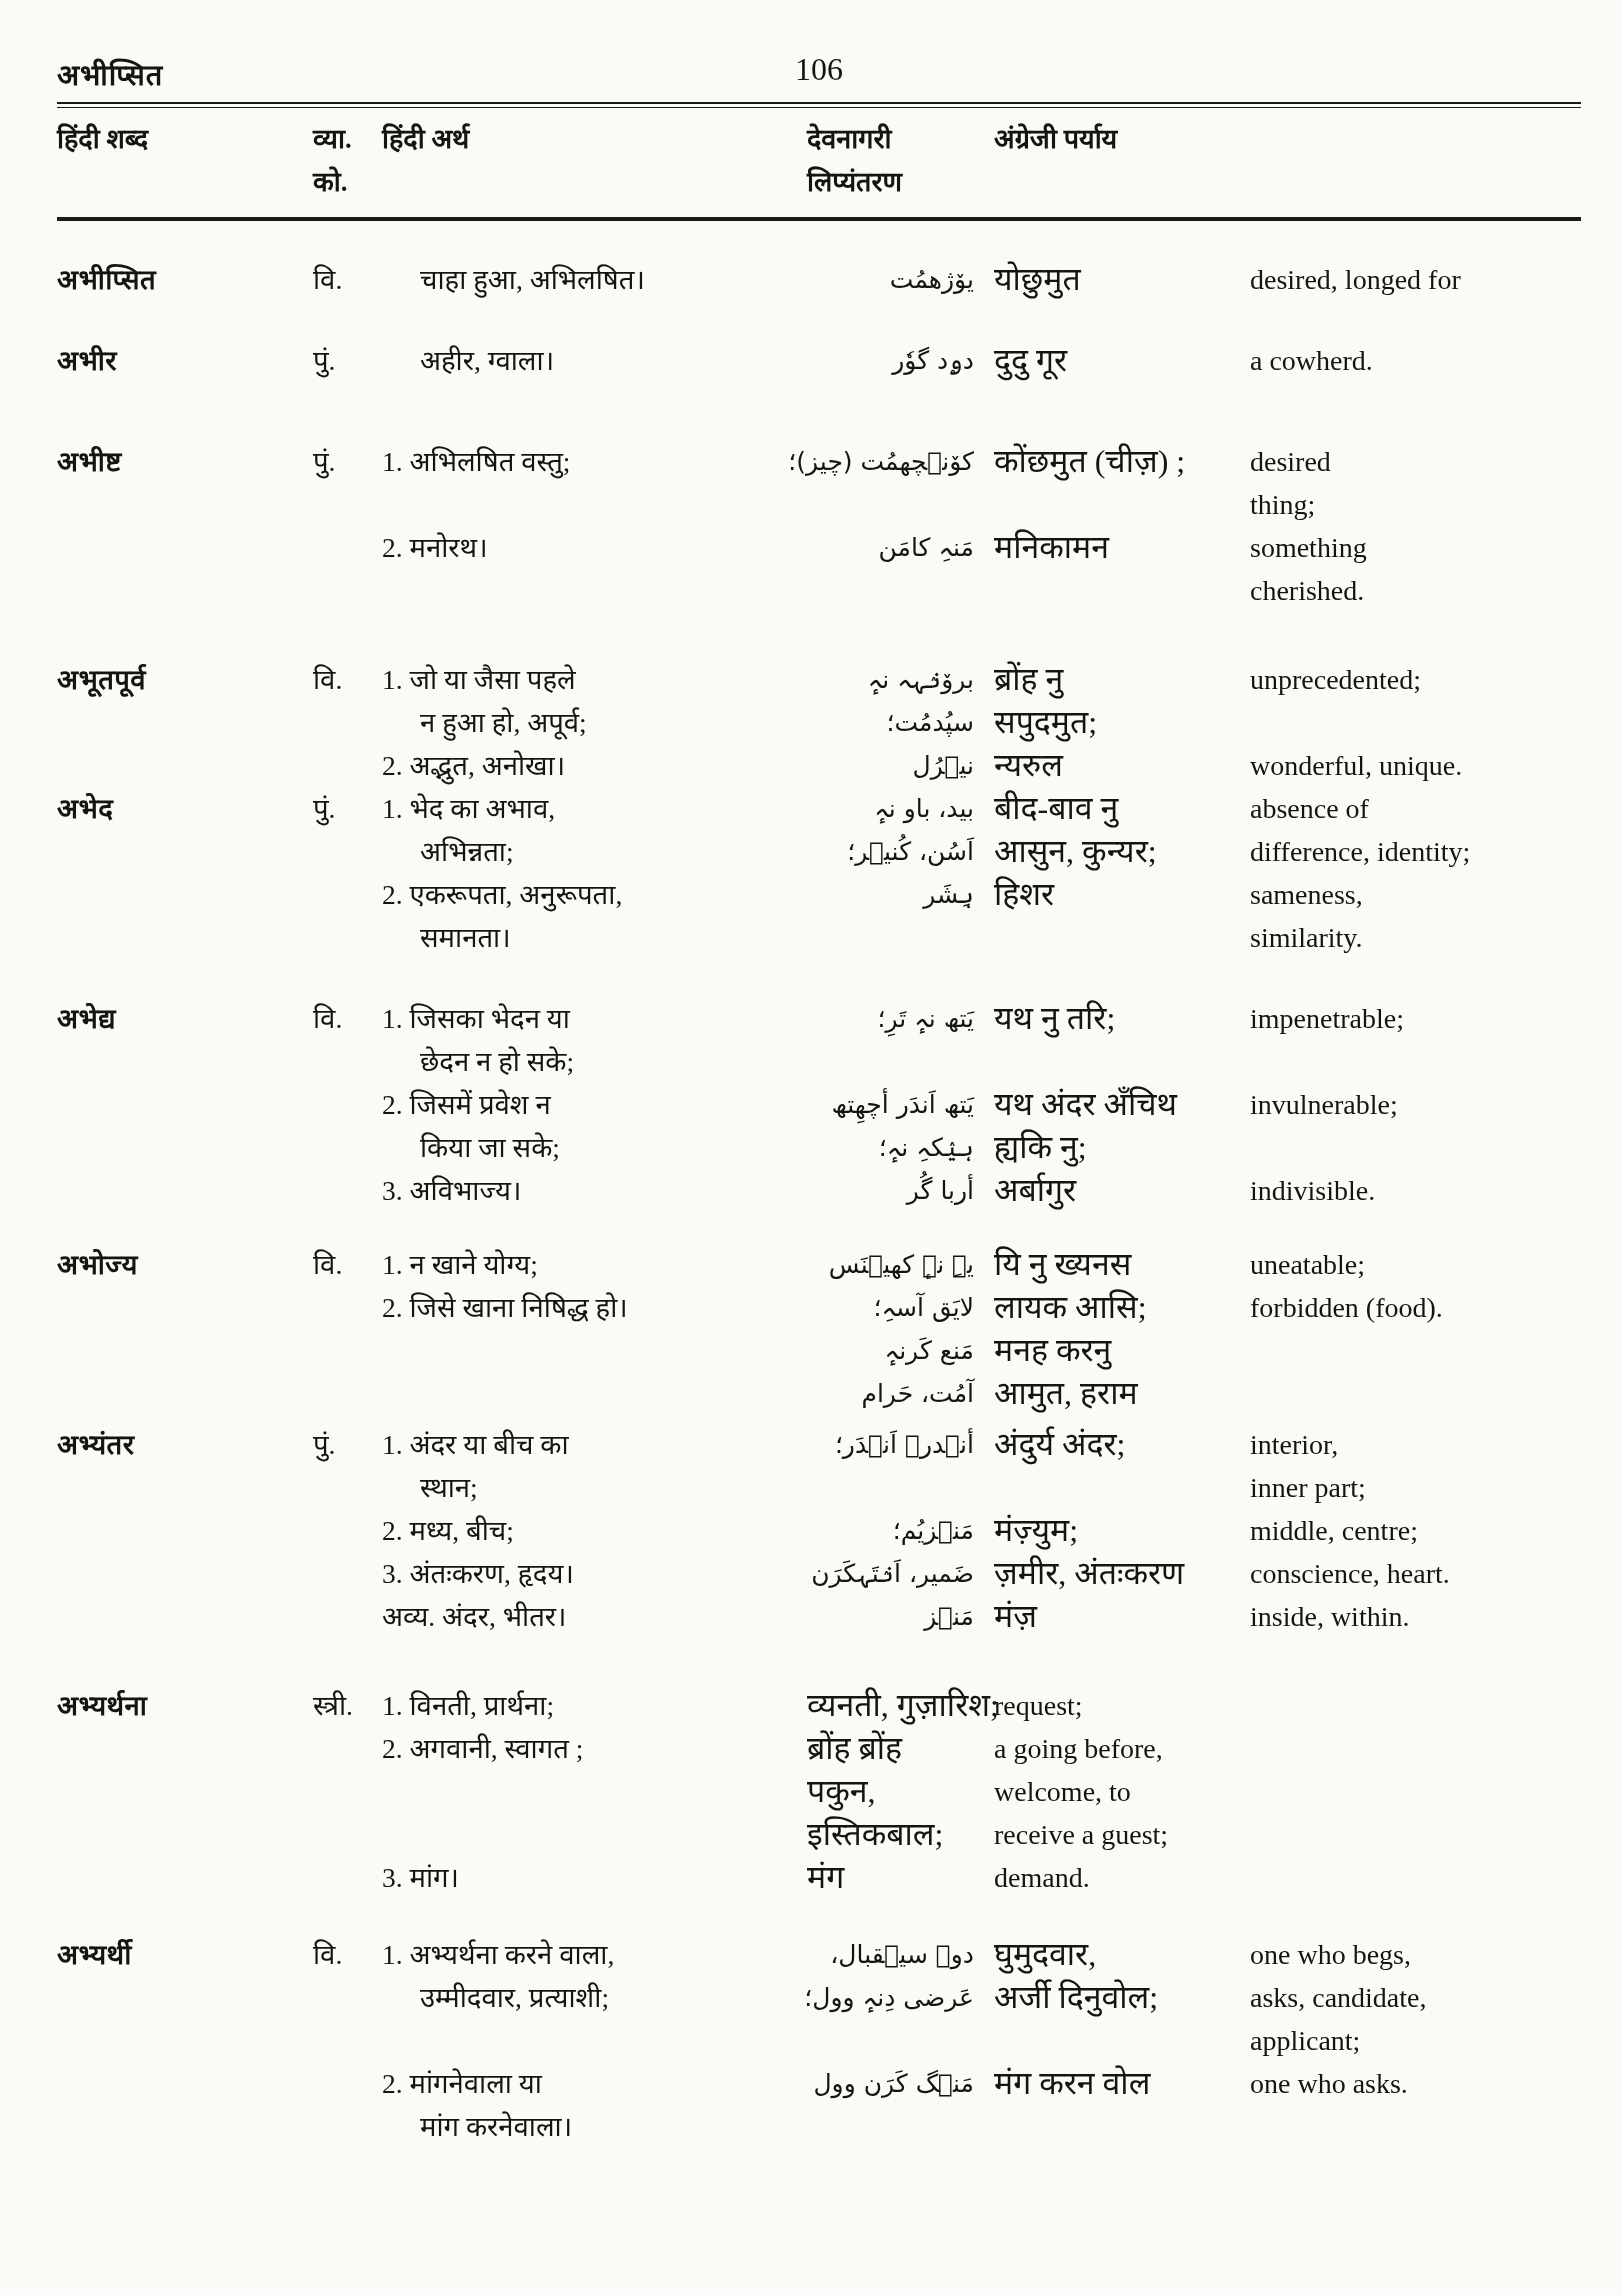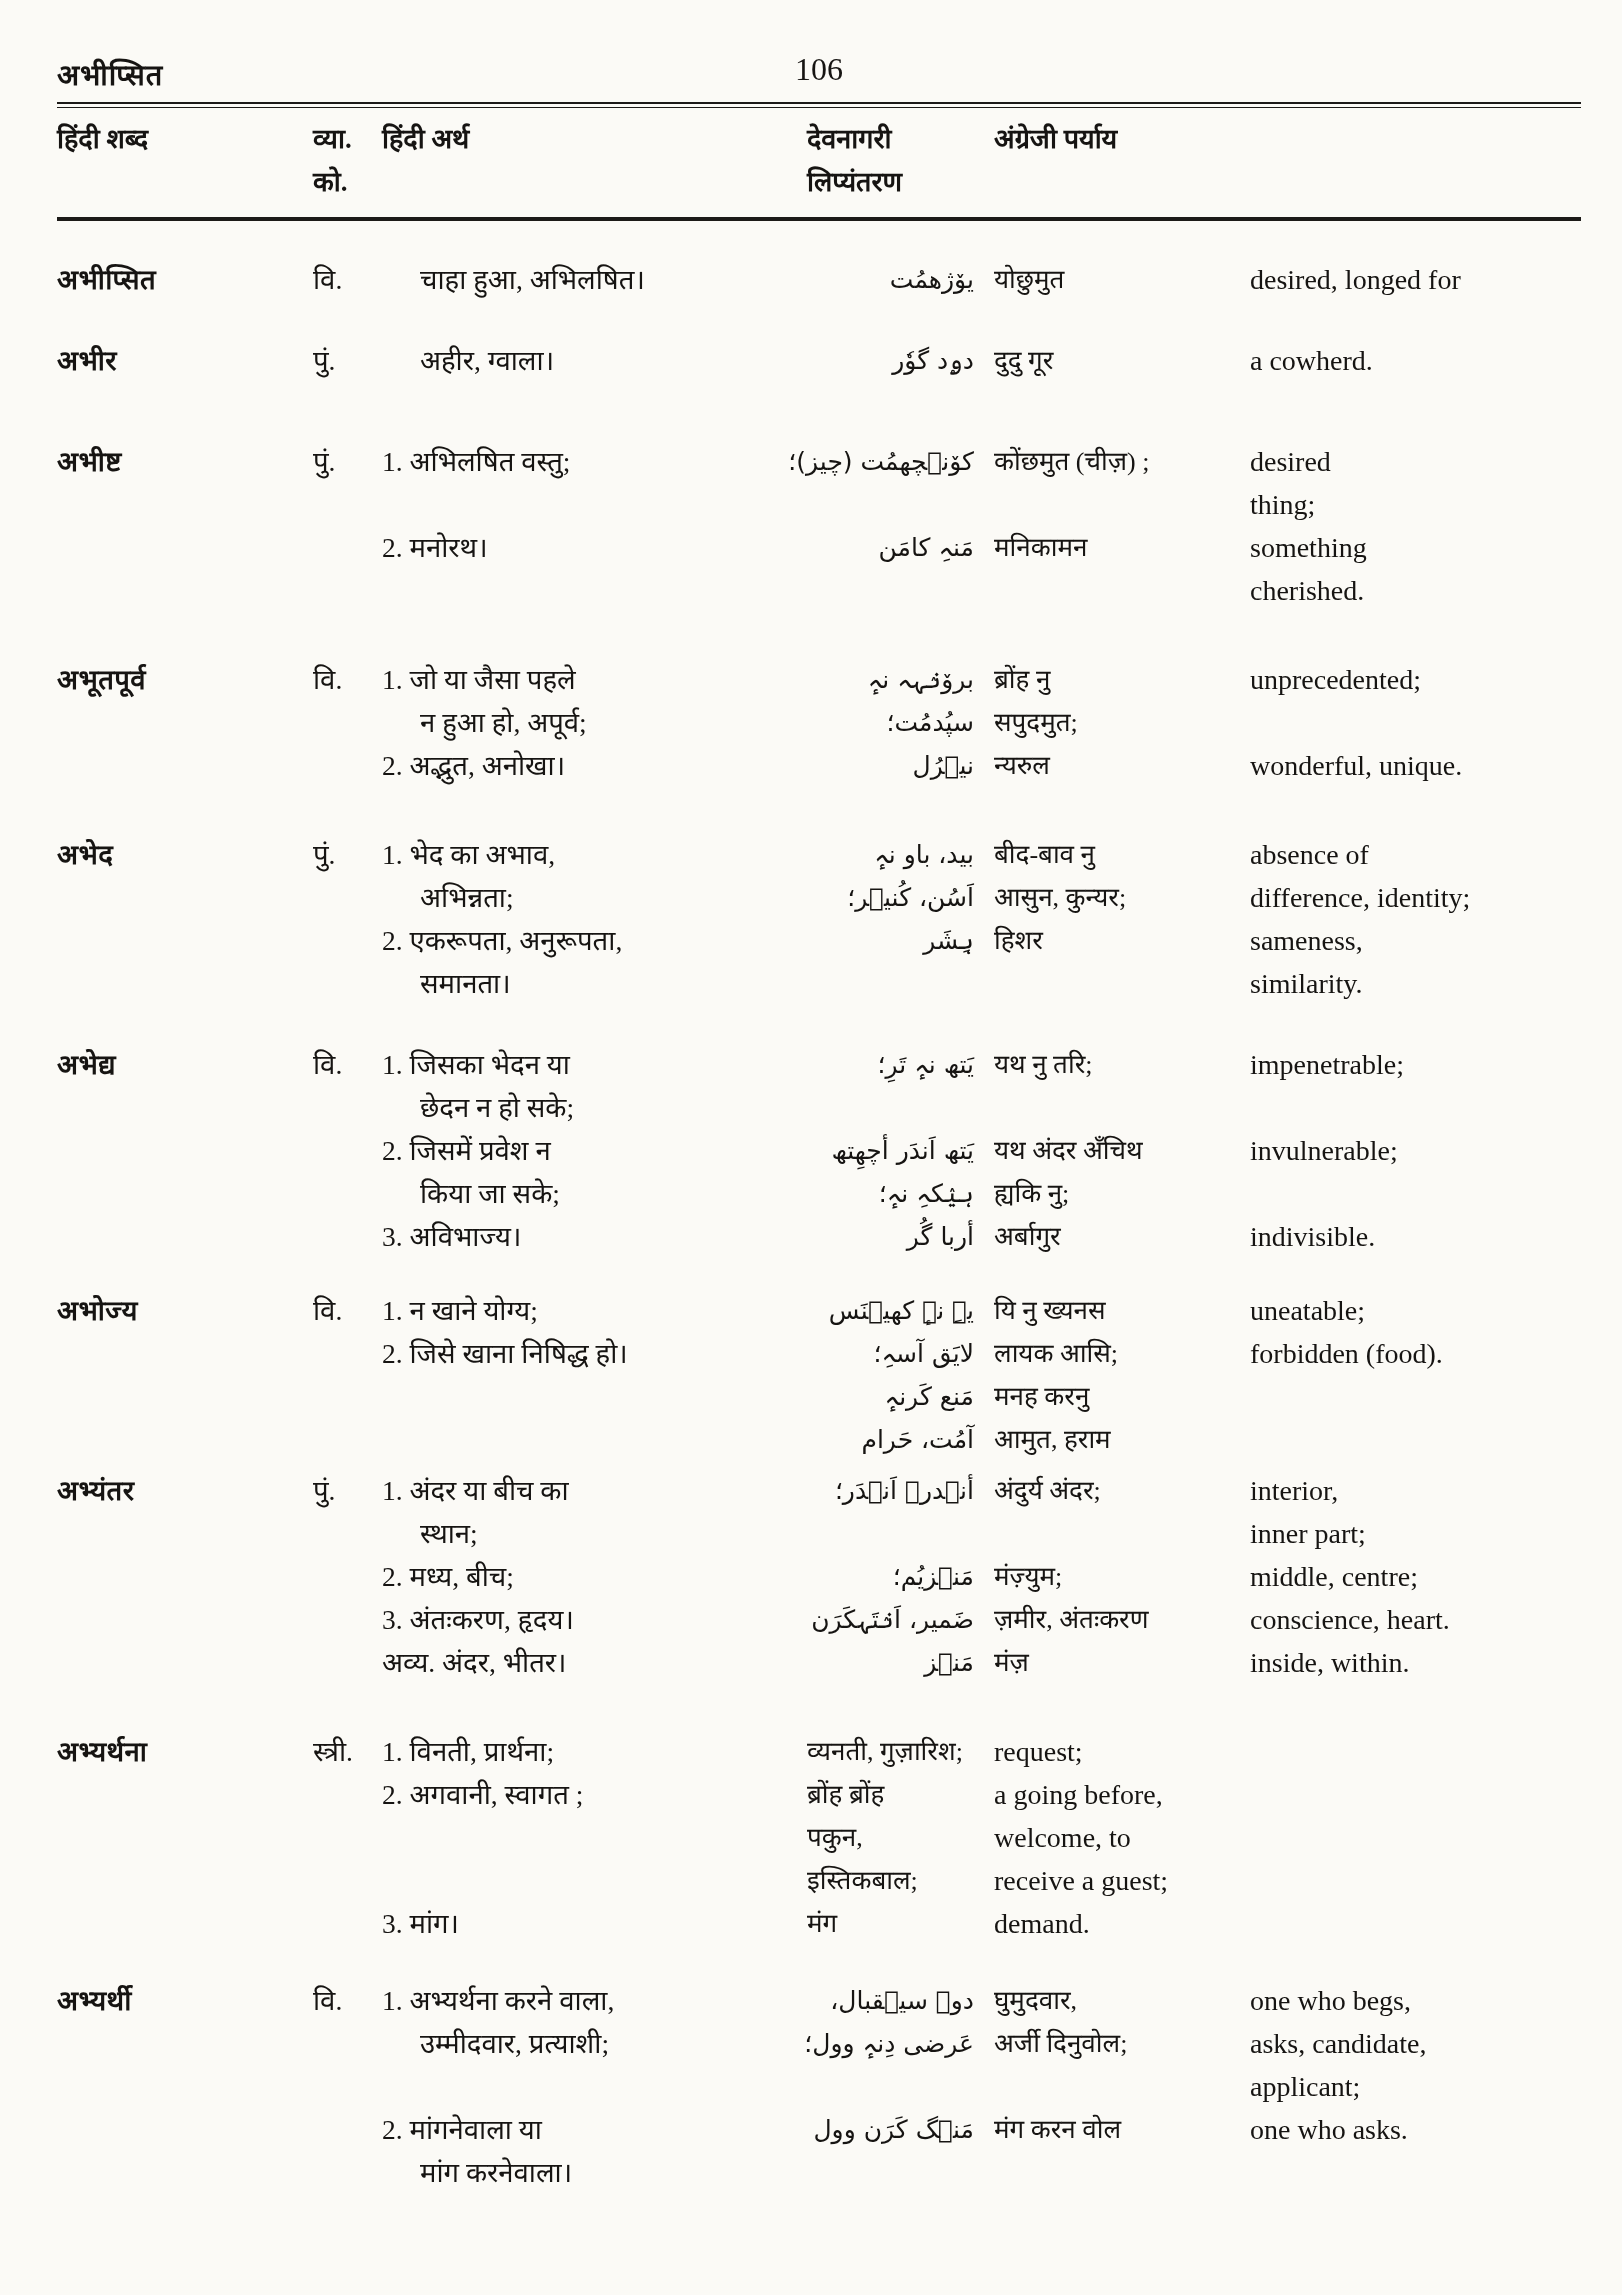--- a/index.html
+++ b/index.html
@@ -40,21 +40,21 @@
   .entries{margin-top:37px;}
   .entry{margin-bottom:0;}
   .cell{font-size:27.5px;line-height:43px;}
   .headword{font-weight:700;letter-spacing:0.4px;}
   .pos{}
   .meaning .ln.cont{padding-left:38px;}
   .kashmiri{
     text-align:right;padding-right:20px;direction:rtl;
     font-family:"DejaVu Sans",sans-serif;font-size:25px;
   }
-  .devanagari{font-size:26px;}
+  .devanagari{font-size:32px;}
   .english{font-size:28px;}
   .ln{min-height:43px;white-space:nowrap;}
 </style>
 </head>
 <body>
 
 <div class="page">
 
   <div class="running-row">
     <div class="running-head">अभीप्सित</div>
@@ -136,21 +136,21 @@
           <div class="ln">&nbsp;</div>
           <div class="ln">मनिकामन</div>
         </div>
         <div class="cell english">
           <div class="ln">desired</div>
           <div class="ln">thing;</div>
           <div class="ln">something</div>
           <div class="ln">cherished.</div>
         </div>
       </div>
-      <div class="grid entry" style="margin-bottom: 46px;">
+      <div class="grid entry" style="">
         <div class="cell headword">अभूतपूर्व</div>
         <div class="cell pos">वि.</div>
         <div class="cell meaning">
           <div class="ln">1. जो या जैसा पहले</div>
           <div class="ln cont">न हुआ हो, अपूर्व;</div>
           <div class="ln">2. अद्भुत, अनोखा।</div>
         </div>
         <div class="cell kashmiri">
           <div class="ln">بروٚنٛہہ نہٕ</div>
           <div class="ln">سپُدمُت؛</div>

